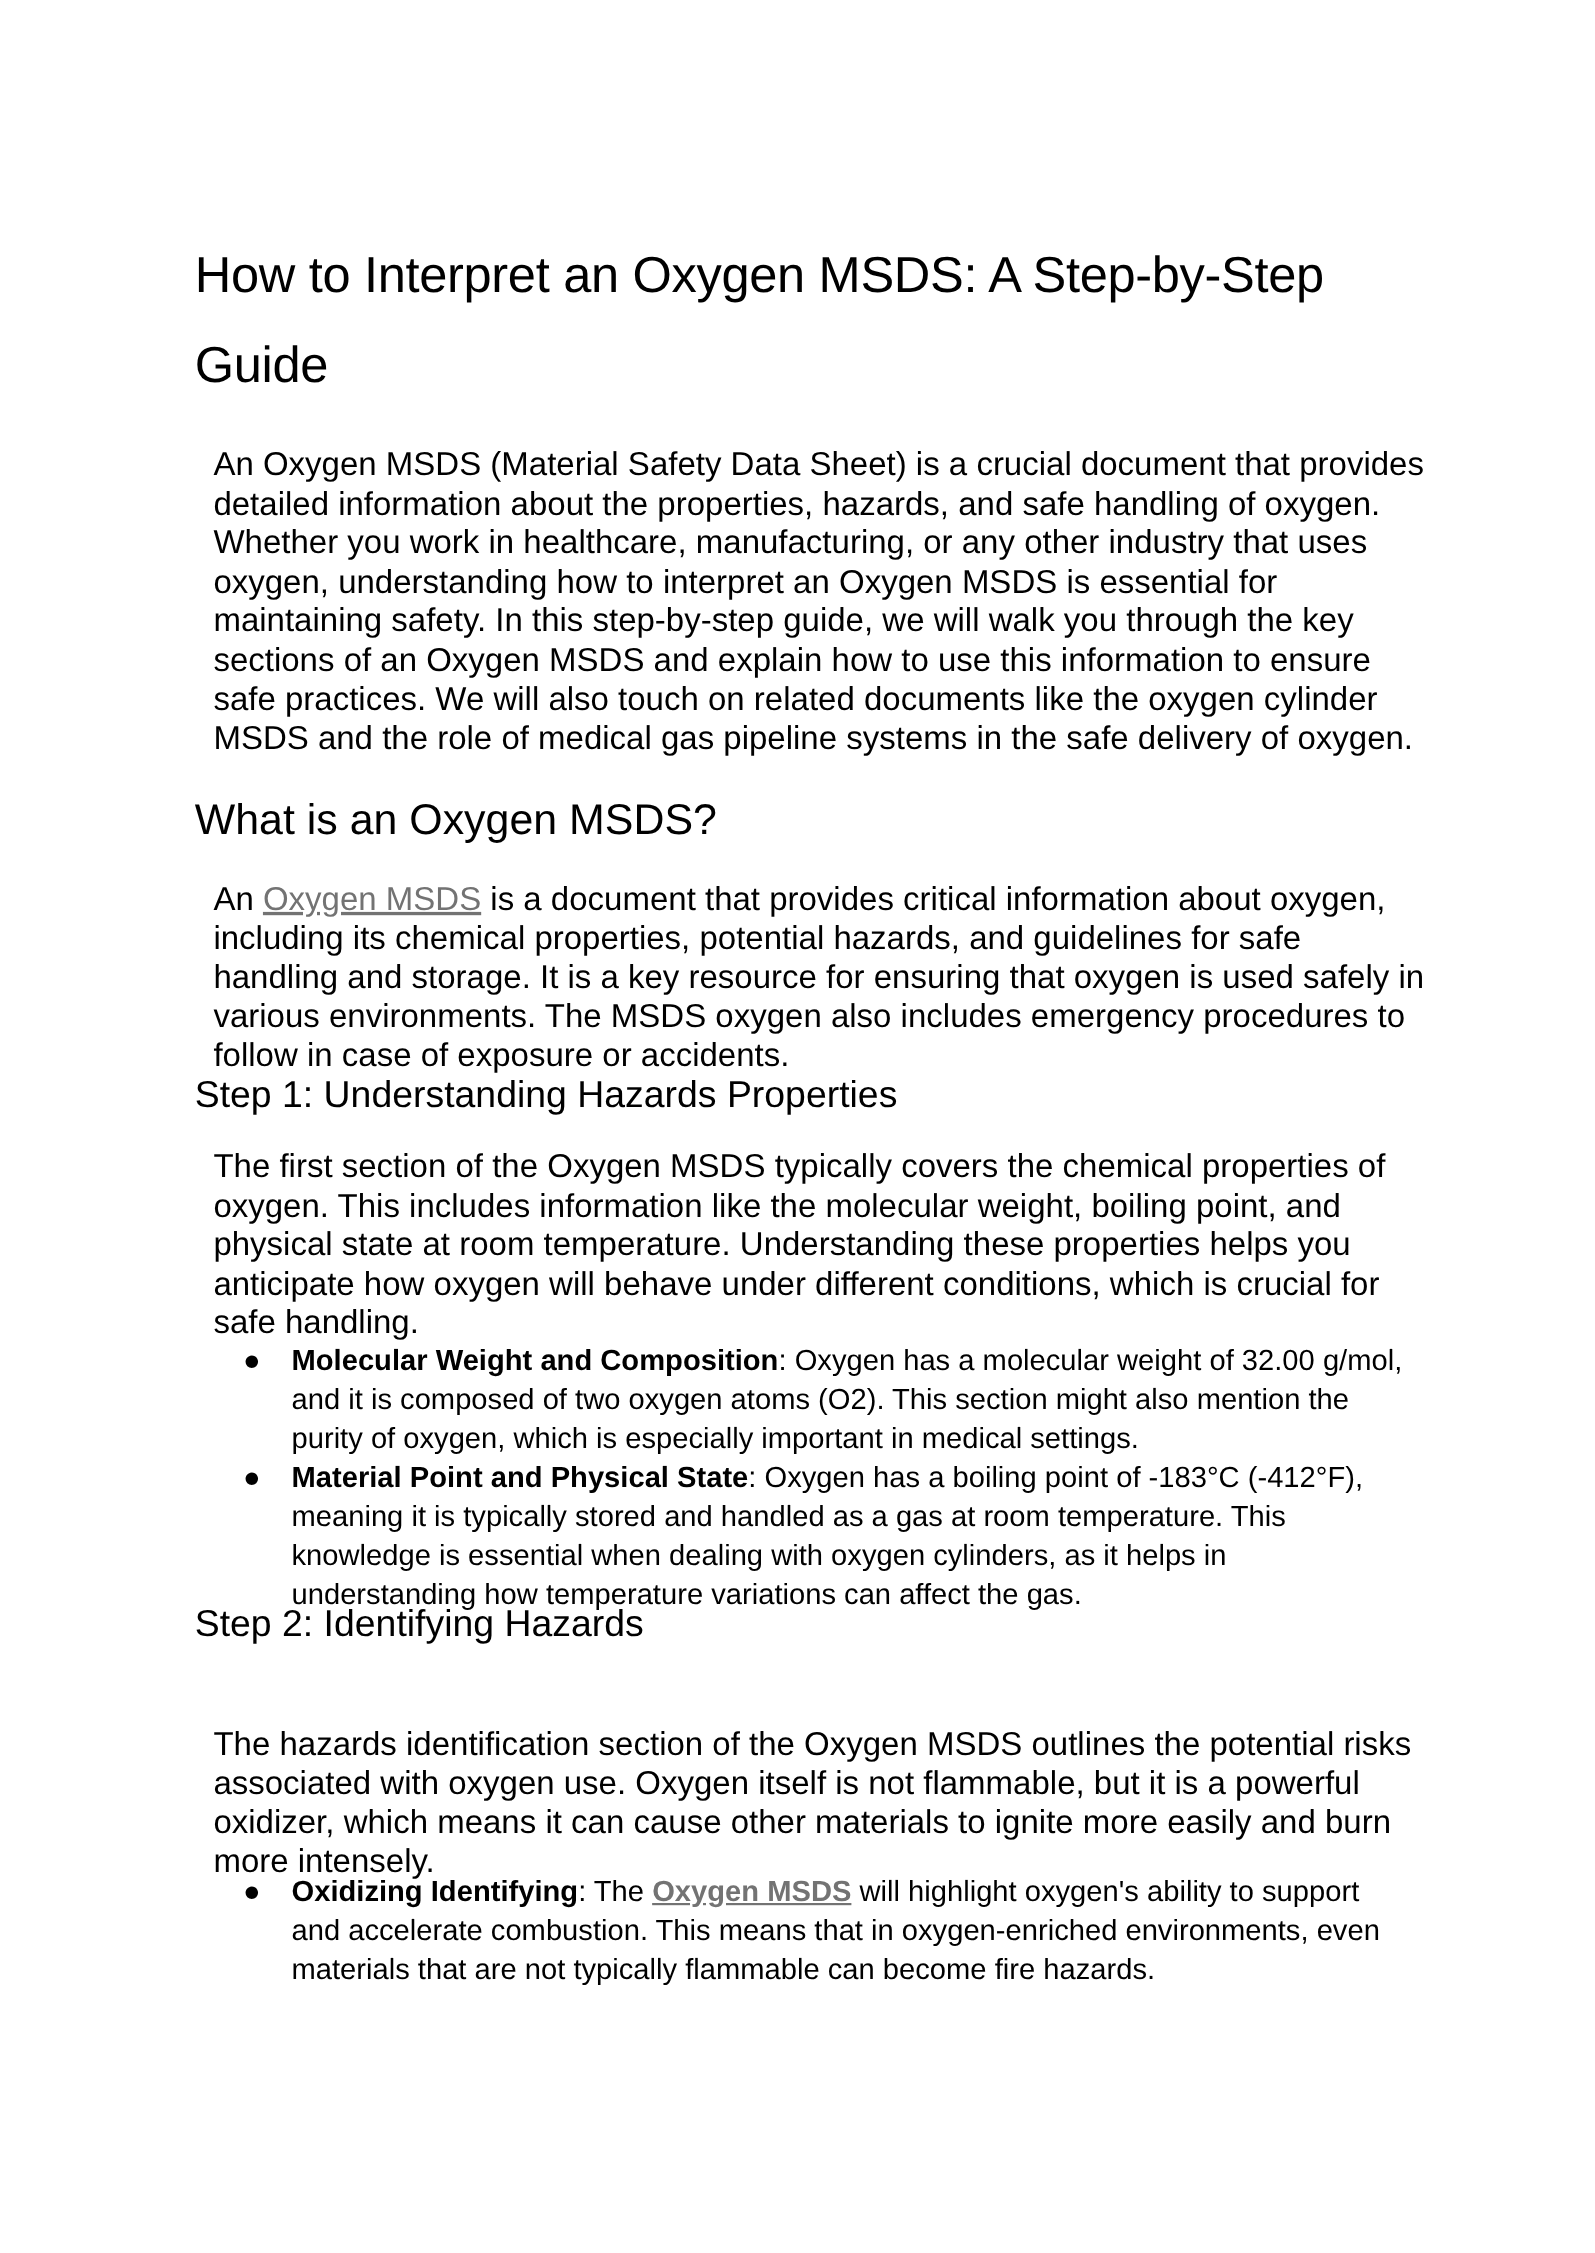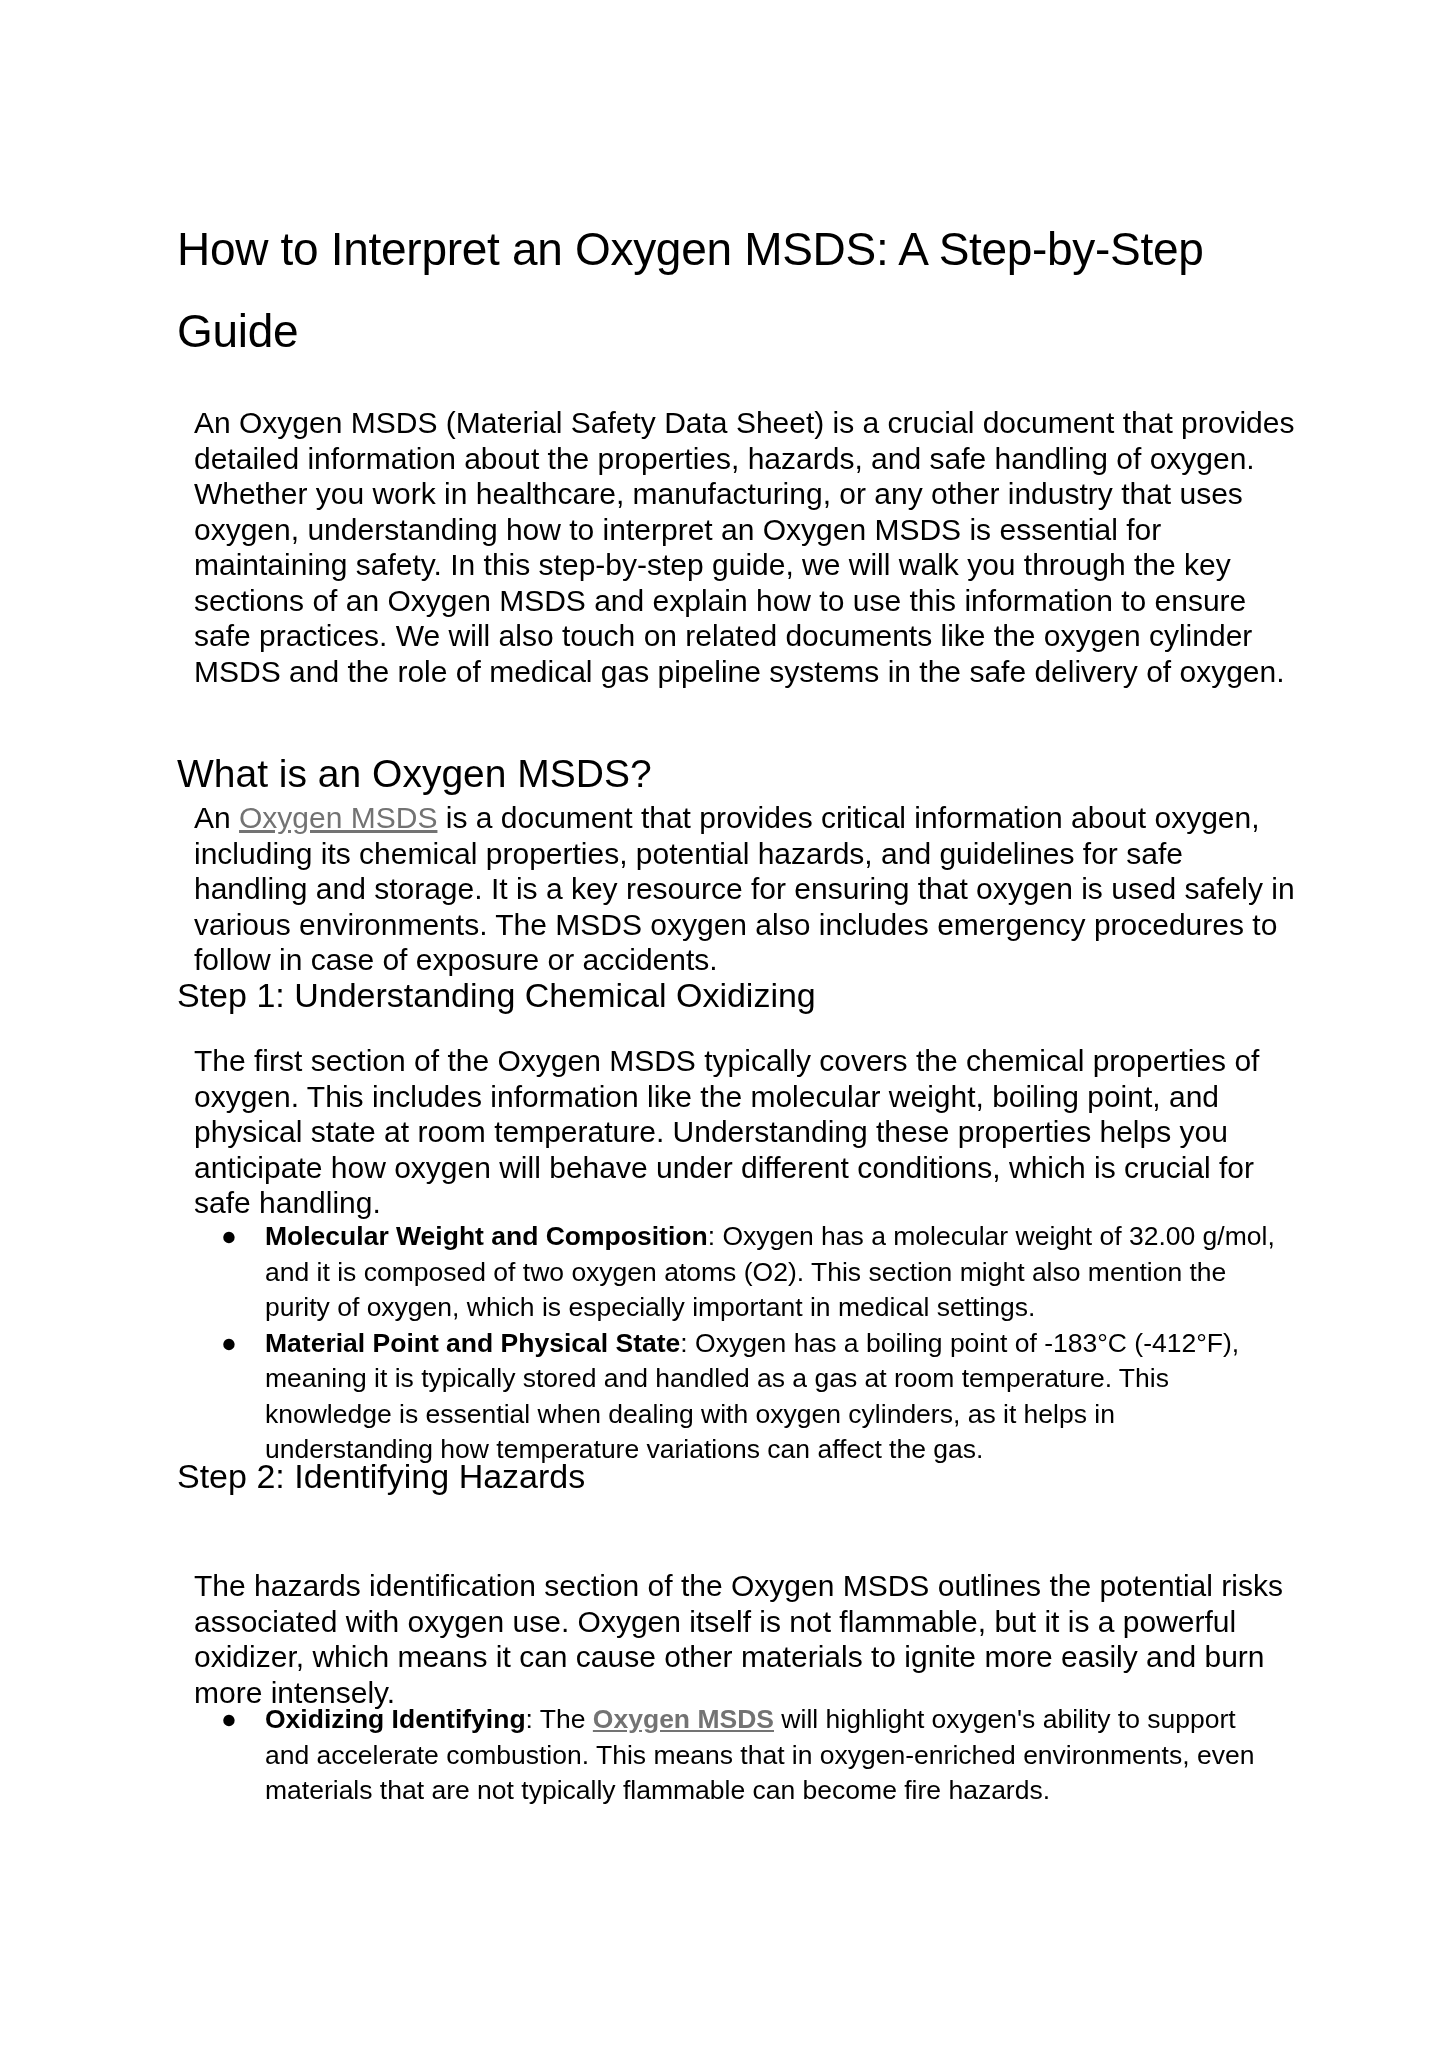--- a/index.html
+++ b/index.html
@@ -29,24 +29,24 @@
   a.link.bold { font-weight: bold; }
 </style>
 </head>
 <body>
 
 <div class="page">
   <h1 class="title" style="width:1110px;">How to Interpret an Oxygen MSDS: A Step-by-Step Guide</h1>
 
   <p class="p" style="top:405px;">An Oxygen MSDS (Material Safety Data Sheet) is a crucial document that provides detailed information about the properties, hazards, and safe handling of oxygen. Whether you work in healthcare, manufacturing, or any other industry that uses oxygen, understanding how to interpret an Oxygen MSDS is essential for maintaining safety. In this step-by-step guide, we will walk you through the key sections of an Oxygen MSDS and explain how to use this information to ensure safe practices. We will also touch on related documents like the oxygen cylinder MSDS and the role of medical gas pipeline systems in the safe delivery of oxygen.</p>
 
-  <h2 class="h2" style="top:722px;margin-top:28px;">What is an Oxygen MSDS?</h2>
+  <h2 class="h2" style="top:722px;">What is an Oxygen MSDS?</h2>
   <p class="p" style="top:800px;"><span>An </span><a class="link">Oxygen MSDS</a><span> is a document that provides critical information about oxygen, including its chemical properties, potential hazards, and guidelines for safe handling and storage. It is a key resource for ensuring that oxygen is used safely in various environments. The MSDS oxygen also includes emergency procedures to follow in case of exposure or accidents.</span></p>
 
-  <h3 class="h3" style="top:973px;">Step 1: Understanding Chemical Oxidizing</h3>
+  <h3 class="h3" style="top:973px;">Step 1: Understanding Hazards Properties</h3>
   <p class="p" style="top:1043px;">The first section of the Oxygen MSDS typically covers the chemical properties of oxygen. This includes information like the molecular weight, boiling point, and physical state at room temperature. Understanding these properties helps you anticipate how oxygen will behave under different conditions, which is crucial for safe handling.</p>
 
   <ul class="list" style="top:1219px;">
     <li><span class="bullet">●</span><b>Molecular Weight and Composition</b><span>: Oxygen has a molecular weight of 32.00 g/mol, and it is composed of two oxygen atoms (O2). This section might also mention the purity of oxygen, which is especially important in medical settings.</span></li>
     <li><span class="bullet">●</span><b>Material Point and Physical State</b><span>: Oxygen has a boiling point of -183°C (-412°F), meaning it is typically stored and handled as a gas at room temperature. This knowledge is essential when dealing with oxygen cylinders, as it helps in understanding how temperature variations can affect the gas.</span></li>
   </ul>
 
   <h3 class="h3" style="top:1454px;">Step 2: Identifying Hazards</h3>
   <p class="p" style="top:1568px;">The hazards identification section of the Oxygen MSDS outlines the potential risks associated with oxygen use. Oxygen itself is not flammable, but it is a powerful oxidizer, which means it can cause other materials to ignite more easily and burn more intensely.</p>
 

